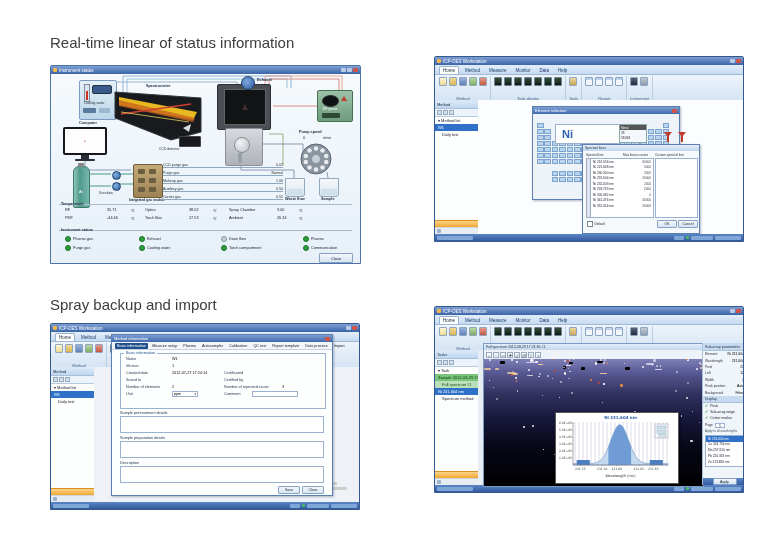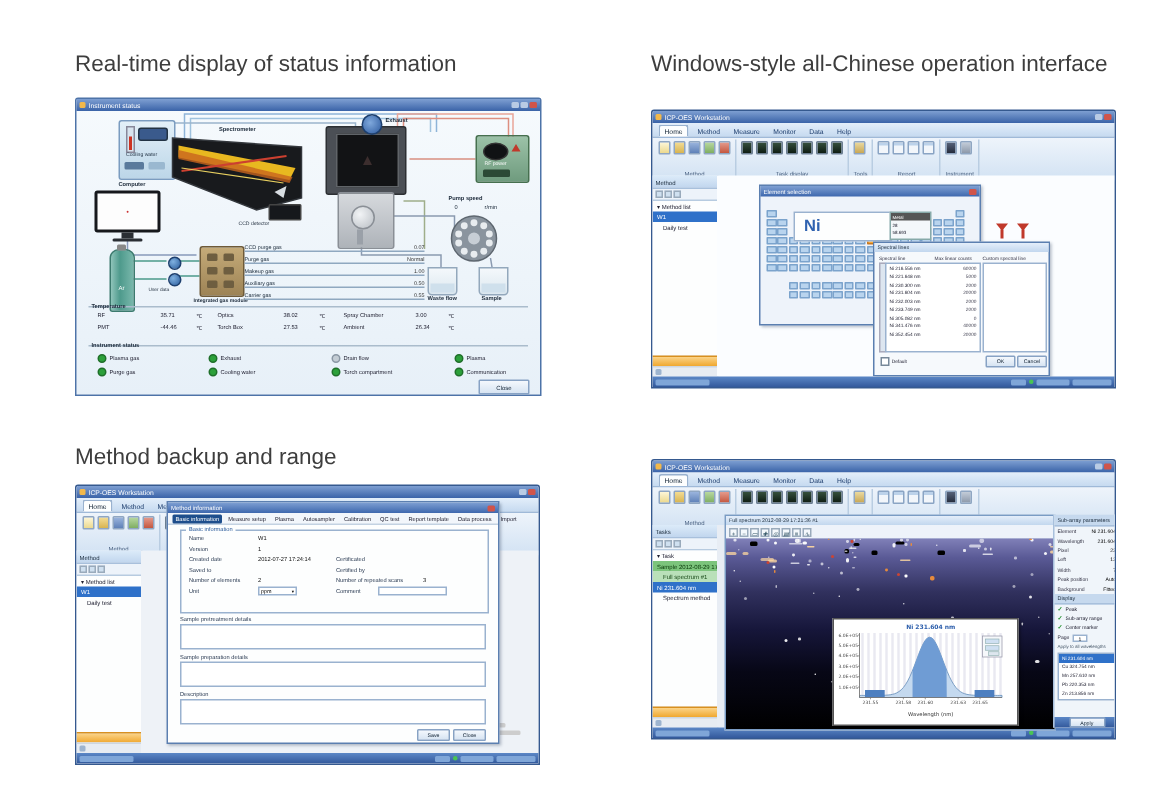--- a/index.html
+++ b/index.html
@@ -98,21 +98,21 @@
   .chk b{color:#1f8f2a;font-size:4px;font-weight:bold}
   .lst-row{font-size:3.2px;color:#223;height:5.8px;display:flex;align-items:center;padding:0 2px;white-space:nowrap;overflow:hidden}
   .lst-row.sel{background:#2f71c9;color:#fff}
 </style>
 </head>
 <body>
 
 <div class="canvas">
 
   <div class="sec" style="left:50px;top:34px;width:311px">
-    <h2 class="caption">Real-time display of status information</h2>
+    <h2 class="caption">Real-time linear of status information</h2>
     <div class="shot sw">
       <div class="titlebar" style="height:8px">
         <span class="tb-ico"></span>
         <span class="tb-text">Instrument status</span>
         <span class="winbtns">
             <i class="wb"></i>
             <i class="wb"></i>
             <i class="wb wb-close"></i>
           </span>
       </div>
@@ -314,21 +314,20 @@
               <span>Communication</span>
             </div>
           </div>
 
         <div class="btn abs" style="left:268px;top:179px;width:32px;height:8px;font-size:4px">Close</div>
       </div>
     </div>
   </div>
 
   <div class="sec" style="left:434px;top:34px;width:310px">
-    <h2 class="caption">Windows-style all-Chinese operation interface</h2>
     <div class="shot app" id="app2" style="height:186px;margin-top:22px">
       <div class="titlebar">
         <span class="tb-ico"></span>
         <span class="tb-text">ICP-OES Workstation</span>
         <span class="winbtns">
             <i class="wb"></i>
             <i class="wb wb-close"></i>
           </span>
       </div>
       <div class="tabrow">
@@ -396,21 +395,21 @@
             <div class="trow tr-plain">▾ Method list</div>
             <div class="trow tr-blue">W1</div>
             <div class="trow tr-child">Daily test</div>
           </div>
         <div class="sb-orange"></div>
         <div class="sb-gray">
             <i></i>
           </div>
       </div>
       <div class="main">
-        <div class="dlg" style="left:28px;top:6px;width:146px;height:92px">
+        <div class="dlg" style="left:54px;top:6px;width:146px;height:92px">
           <div class="dlg-title">
               <span>Element selection</span>
               <span class="x"></span>
             </div>
           <div style="position:relative;height:85px">
             <div class="pt-grid" id="ptGrid">
                 <div class="ptc"></div>
                 <div class="ptc ptc-gap"></div>
                 <div class="ptc ptc-gap"></div>
                 <div class="ptc ptc-gap"></div>
@@ -665,21 +664,21 @@
         <span style="flex:1"></span>
         <span class="seg" style="width:10px"></span>
         <span class="dotg"></span>
         <span class="seg" style="width:22px"></span>
         <span class="seg" style="width:26px"></span>
       </div>
     </div>
   </div>
 
   <div class="sec" style="left:50px;top:296px;width:310px">
-    <h2 class="caption">Method backup and range</h2>
+    <h2 class="caption">Spray backup and import</h2>
     <div class="shot app" id="app3" style="height:187px;margin-top:10px">
       <div class="titlebar">
         <span class="tb-ico"></span>
         <span class="tb-text">ICP-OES Workstation</span>
         <span class="winbtns">
             <i class="wb"></i>
             <i class="wb wb-close"></i>
           </span>
       </div>
       <div class="tabrow">

